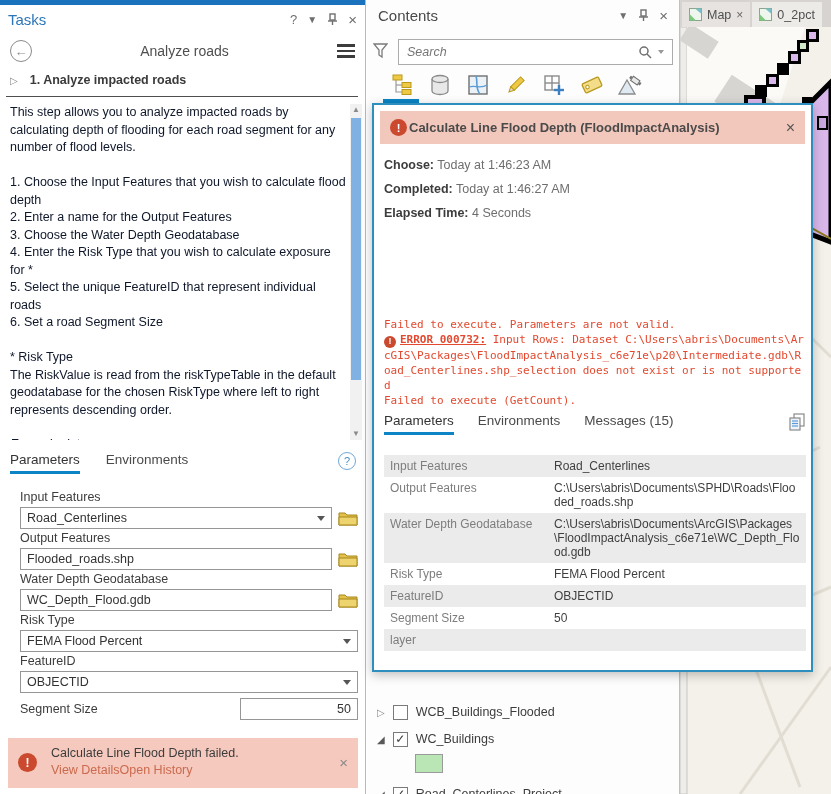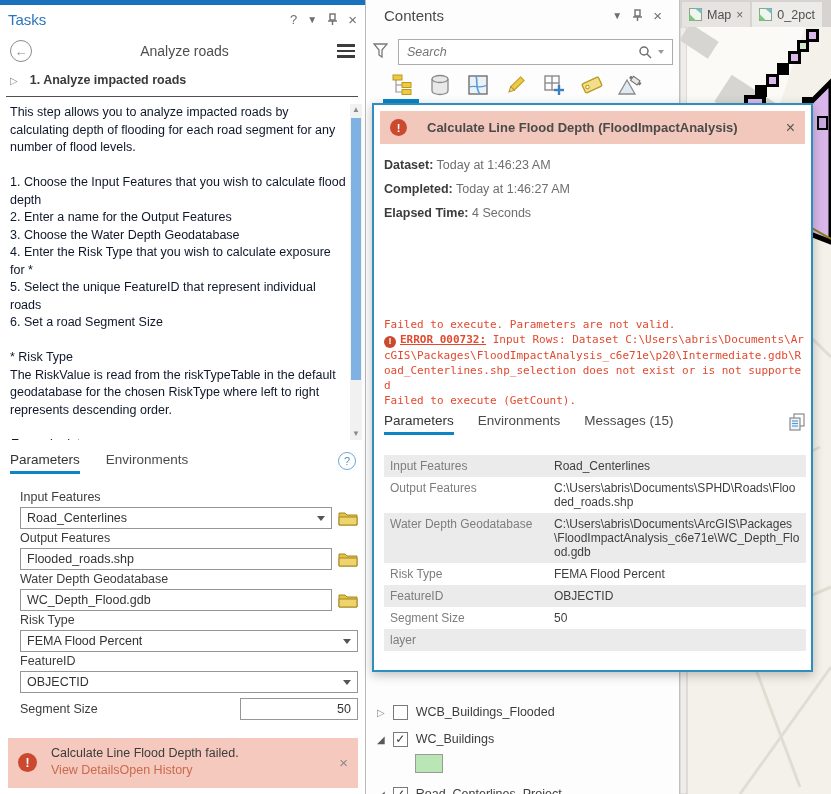--- a/index.html
+++ b/index.html
@@ -49,21 +49,21 @@
 
   #task-error-banner { position:absolute; left:8px; top:738px; width:350px; height:50px; background:#f5c9bd; display:flex; padding:8px 10px; }
   .err-circle { width:19px; height:19px; background:#cb492e; color:#fff; border-radius:50%; font-size:12px; font-weight:bold; display:flex; align-items:center; justify-content:center; flex:none; margin-top:7px; }
   #task-error-texts { margin-left:14px; }
   #task-error-msg { color:#3c3c3c; }
   #task-error-links { margin-top:3px; color:#cb6a4e; display:flex; }
   #task-error-close { margin-left:auto; color:#8a8a8a; font-size:15px; margin-top:8px; }
 
   
   #contents-panel { position:absolute; left:367px; top:0; width:313px; height:794px; background:#fdfdfd; border-right:1px solid #c0c0c0; }
-  #contents-header { position:absolute; left:0; top:0; width:100%; height:30px; display:flex; align-items:center; padding:0 17px; }
+  #contents-header { position:absolute; left:0; top:0; width:100%; height:30px; display:flex; align-items:center; padding:0 11px; }
   #contents-title { font-size:15px; color:#4a4a4a; }
   #contents-search-row { position:absolute; left:6px; top:38px; width:300px; height:28px; display:flex; align-items:center; gap:10px; }
   #contents-searchbox { flex:1; height:26px; border:1px solid #ababab; background:#fff; display:flex; align-items:center; padding:0 8px; }
   #contents-searchbox input { border:none; outline:none; flex:1; font-style:italic; font-family:"Liberation Sans",sans-serif; font-size:12.5px; color:#555; background:transparent; }
   .mini-caret { width:0; height:0; border-left:3.5px solid transparent; border-right:3.5px solid transparent; border-top:4px solid #999; margin-left:6px; }
   #contents-toolbar { position:absolute; left:22px; top:72px; display:flex; gap:12px; align-items:center; }
   #contents-toolbar .tb { width:26px; height:26px; display:flex; align-items:center; justify-content:center; }
   #toolbar-active-bar { position:absolute; left:16px; top:99px; width:36px; height:4px; background:#0c84c5; }
 
   #layer-list { position:absolute; left:10px; top:700px; width:290px; }
@@ -77,21 +77,21 @@
   #map-tabbar { position:absolute; left:0; top:0; width:151px; height:27px; background:#d6d3d0; display:flex; align-items:flex-end; gap:2px; padding:2px 2px 0 2px; }
   .map-tab { height:25px; display:flex; align-items:center; gap:5px; padding:0 7px; font-size:12.5px; color:#4f4f4f; }
   .map-tab.active { background:#e6e3e0; }
   .map-tab.inactive { background:#edebe8; }
   .tab-close { color:#6a6a6a; font-size:12px; }
   #map-canvas { position:absolute; left:0; top:27px; width:151px; height:767px; }
 
   
   #dialog { position:absolute; left:372px; top:103px; width:441px; height:569px; background:#fff; border:2px solid #2e8fbe; box-shadow:0 3px 10px rgba(0,0,0,.25); z-index:10; }
   #dialog-header { position:absolute; left:6px; top:6px; width:425px; height:33px; background:#f3c8bc; display:flex; align-items:center; padding:0 10px; }
-  #dialog-title { margin-left:20px; font-size:13px; font-weight:bold; color:#4a4a4a; }
+  #dialog-title { margin-left:2px; font-size:13px; font-weight:bold; color:#4a4a4a; }
   #dialog-close { margin-left:auto; color:#555; font-size:16px; }
   #dialog-info { position:absolute; left:10px; top:48px; width:420px; line-height:24px; }
   #dialog-info b { color:#3c3c3c; }
   #dialog-info span.val { color:#6e6e6e; }
   #dialog-errblock { position:absolute; left:10px; top:212px; width:422px; font-family:"DejaVu Sans Mono", monospace; font-size:11px; line-height:15px; color:#e2492f; word-break:break-all; }
   .err-mini-circle { display:inline-flex; width:12px; height:12px; background:#cb492e; color:#fff; border-radius:50%; font-size:9px; font-weight:bold; align-items:center; justify-content:center; margin-right:4px; vertical-align:-1px; font-family:"Liberation Sans",sans-serif; }
   #err-code { font-weight:bold; text-decoration:underline; }
   #dialog-tabs { position:absolute; left:10px; top:308px; width:422px; display:flex; gap:24px; font-size:13.5px; color:#4a4a4a; align-items:flex-start; }
   #dialog-tabs .tab-active-left { color:#333; }
   .copy-icon { margin-left:auto; }
@@ -446,21 +446,21 @@
     </div>
   </div>
 
   <div id="dialog">
     <div id="dialog-header">
       <span class="err-circle" style="width:17px;height:17px;margin-top:0;font-size:11px;">!</span>
       <span id="dialog-title">Calculate Line Flood Depth (FloodImpactAnalysis)</span>
       <span id="dialog-close">×</span>
     </div>
     <div id="dialog-info">
-      <div><b>Dataset:</b> <span class="val">Today at 1:46:23 AM</span></div>
+      <div><b>Choose:</b> <span class="val">Today at 1:46:23 AM</span></div>
       <div><b>Completed:</b> <span class="val">Today at 1:46:27 AM</span></div>
       <div><b>Elapsed Time:</b> <span class="val">4 Seconds</span></div>
     </div>
     <div id="dialog-errblock">
       <div>Failed to execute. Parameters are not valid.</div>
       <div>
         <span class="err-mini-circle">!</span><span id="err-code">ERROR 000732:</span><span> Input Rows: Dataset C:\Users\abris\Documents\ArcGIS\Packages\FloodImpactAnalysis_c6e71e\p20\Intermediate.gdb\Road_Centerlines.shp_selection does not exist or is not supported</span>
       </div>
       <div>Failed to execute (GetCount).</div>
     </div>

